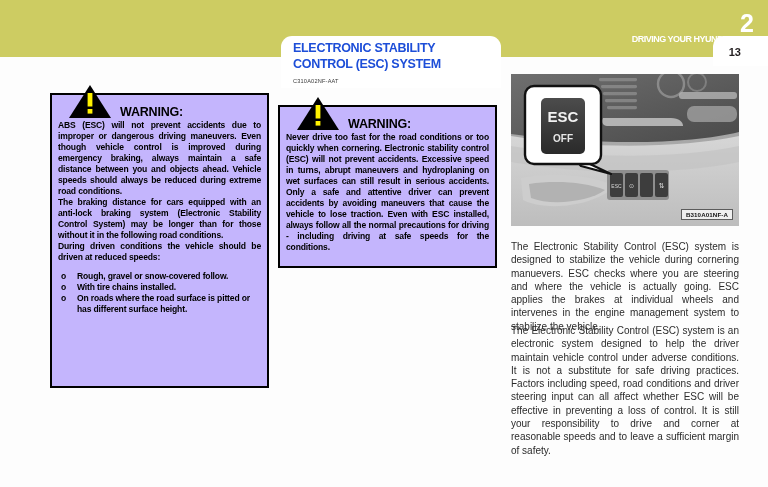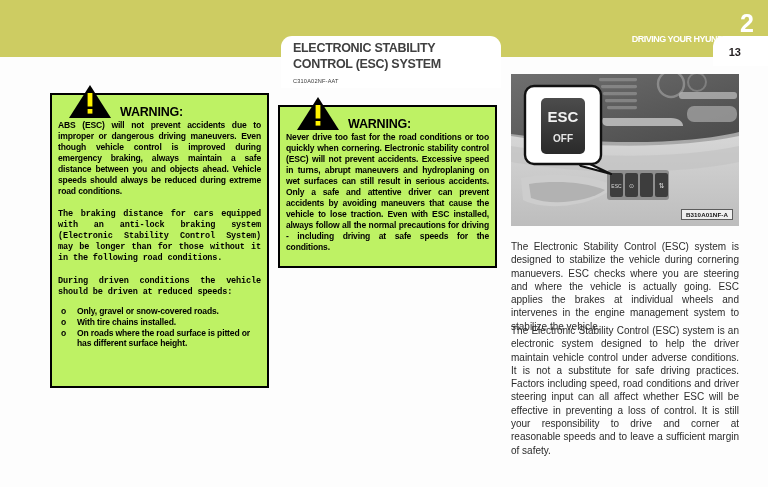--- a/index.html
+++ b/index.html
@@ -85,36 +85,36 @@
 
   
   .section-title {
     position: absolute;
     left: 293px;
     top: 40px;
     width: 200px;
     font-size: 12.5px;
     font-weight: bold;
     line-height: 1.28;
-    color: #404040;
+    color: #1d4ed8;
     letter-spacing: -0.3px;
   }
   .section-code {
     position: absolute;
     left: 293px;
     top: 78px;
     font-size: 5.6px;
     color: #3a3a3a;
     letter-spacing: 0.2px;
   }
 
   
   .warn-box {
     position: absolute;
-    background: #bef264;
+    background: #c4b5fd;
     border: 2.2px solid #000000;
     box-sizing: border-box;
   }
   .warn-box.left  { left: 50px;  top: 93px;  width: 219px; height: 295px; }
   .warn-box.mid   { left: 278px; top: 105px; width: 219px; height: 163px; }
 
   .warn-inner {
     padding: 3px 6px 4px 6px;
   }
 
@@ -143,21 +143,21 @@
 
   .warn-text {
     font-size: 8.55px;
     font-weight: bold;
     line-height: 1.285;
     color: #000000;
     text-align: justify;
     letter-spacing: -0.15px;
     margin: 0;
   }
-  .warn-text + .warn-text { margin-top: 12px; font-family: Liberation Mono, monospace; }
+  .warn-text + .warn-text { margin-top: 0; }
 
   .warn-list {
     margin: 8px 0 8px 0;
     padding: 0;
     list-style: none;
   }
   .warn-list li {
     font-size: 8.55px;
     font-weight: bold;
     line-height: 1.285;
@@ -237,21 +237,21 @@
         <span class="warn-label">WARNING:</span>
       </div>
 
       <p class="warn-text">ABS (ESC) will not prevent accidents due to improper or dangerous driving maneuvers. Even though vehicle control is improved during emergency braking, always maintain a safe distance between you and objects ahead. Vehicle speeds should always be reduced during extreme road conditions.</p>
       <p class="warn-text">The braking distance for cars equipped with an anti-lock braking system (Electronic Stability Control System) may be longer than for those without it in the following road conditions.</p>
       <p class="warn-text">During driven conditions the vehicle should be driven at reduced speeds:</p>
 
       <ul class="warn-list">
         <li>
           <span class="bullet">o</span>
-          <span>Only, gravel or snow-covered roads.</span>
+          <span>Rough, gravel or snow-covered follow.</span>
         </li>
         <li>
           <span class="bullet">o</span>
           <span>With tire chains installed.</span>
         </li>
         <li>
           <span class="bullet">o</span>
           <span>On roads where the road surface is pitted or has different surface height.</span>
         </li>
       </ul>

